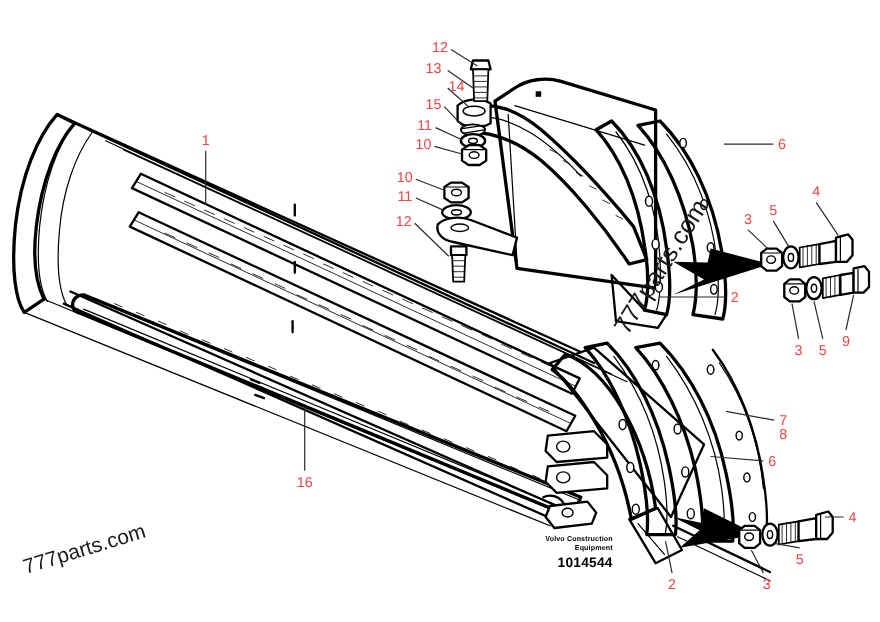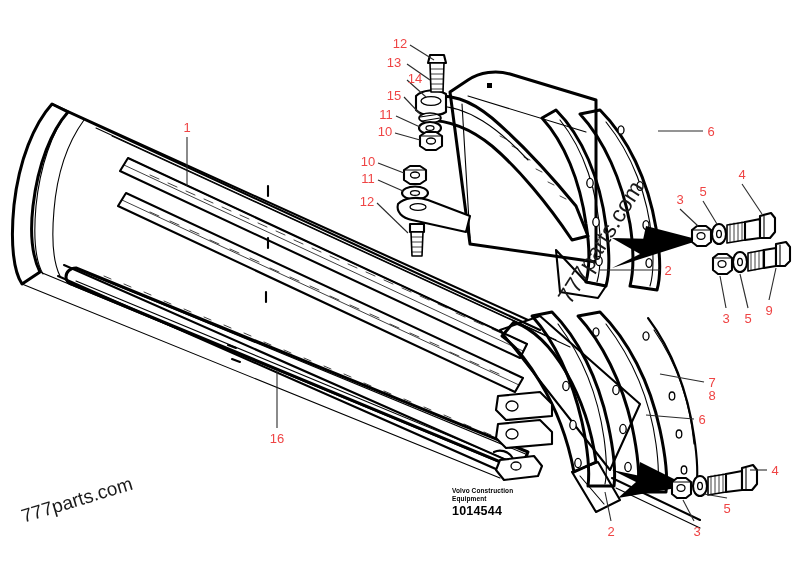--- a/index.html
+++ b/index.html
@@ -32,21 +32,21 @@
     line-height: 1;
     white-space: nowrap;
     transform: translate(-50%, -50%);
     user-select: none;
   }
   #titleblock {
     position: absolute;
     left: 452px;
     top: 487px;
     width: 105px;
-    text-align: left;
+    text-align: right;
     color: #000;
   }
   #titleblock .tb-line1,
   #titleblock .tb-line2 {
     font-size: 6.5px;
     font-weight: bold;
     line-height: 8px;
     letter-spacing: 0.1px;
   }
   #titleblock .tb-number {

